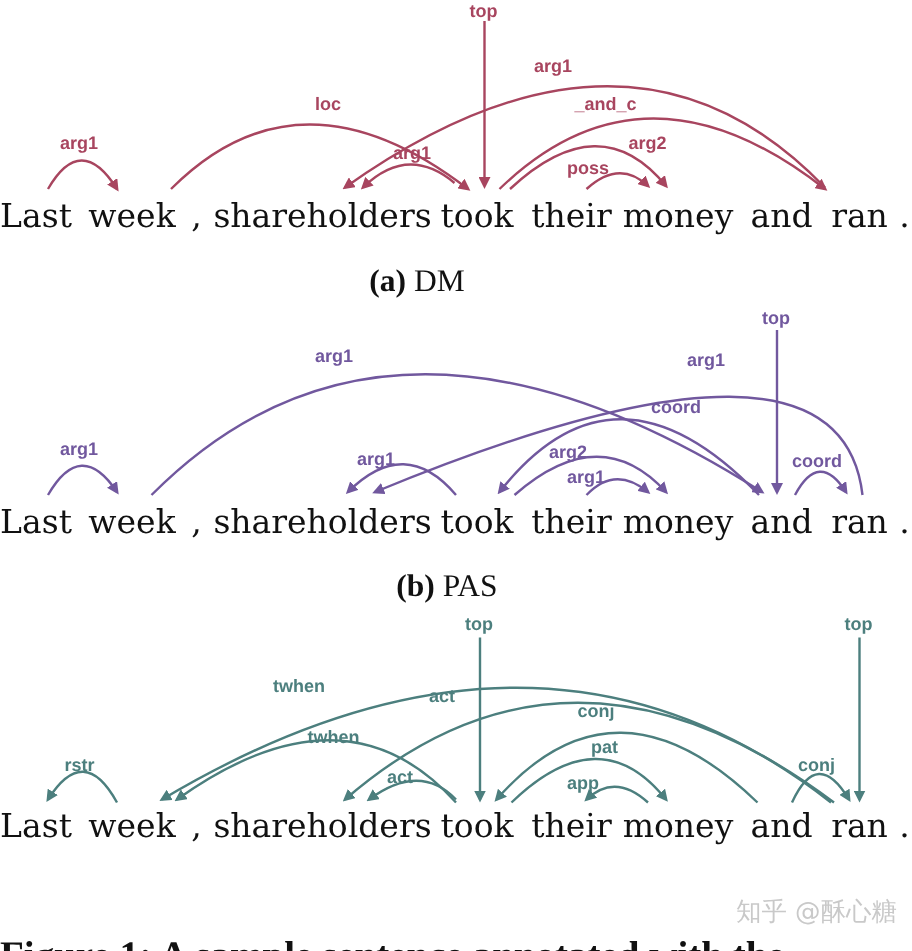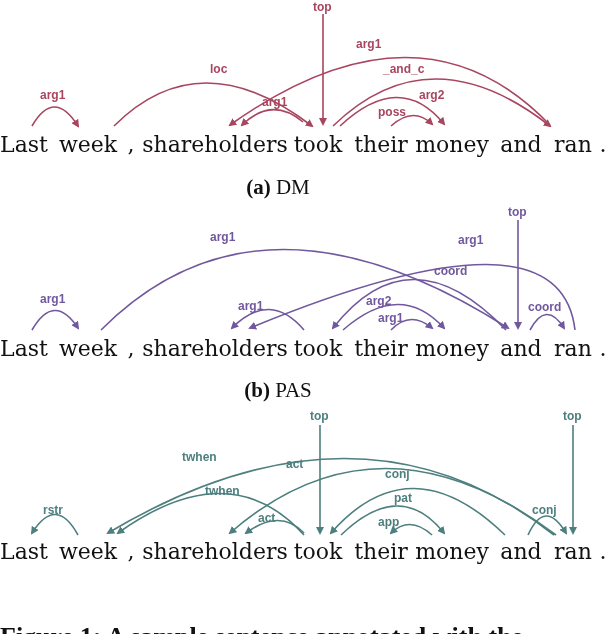--- a/index.html
+++ b/index.html
@@ -130,21 +130,21 @@
     <span style="left:131px">,</span>
     <span style="left:215px">shareholders</span>
     <span style="left:318px">took</span>
     <span style="left:381px">their</span>
     <span style="left:452px">money</span>
     <span style="left:521px">and</span>
     <span style="left:573px">ran</span>
     <span style="left:603px">.</span>
   </div>
 
-  <div class="caption" style="top:378px;">
+  <div class="caption" style="top:378px;padding-left:20px;">
     <b>(b)</b>
     <span>PAS</span>
   </div>
 
   <svg class="graph" style="top:403px;" width="608" height="140" viewBox="0 0 608 140">
     <defs>
       <marker id="arrPSD" markerWidth="8" markerHeight="8" refX="6" refY="4" orient="auto" markerUnits="userSpaceOnUse">
         <path d="M0,0 L8,4 L0,8 z" fill="#4c7f7e"></path>
       </marker>
     </defs>
@@ -194,17 +194,18 @@
     <span style="left:215px">shareholders</span>
     <span style="left:318px">took</span>
     <span style="left:381px">their</span>
     <span style="left:452px">money</span>
     <span style="left:521px">and</span>
     <span style="left:573px">ran</span>
     <span style="left:603px">.</span>
   </div>
 
 
+  <div class="watermark">知乎 @酥心糖</div>
 
   <div class="figline">
     <span style="font-weight:bold;">Figure 1: A sample sentence annotated with the</span>
   </div>
 </div>
 
 </body></html>

